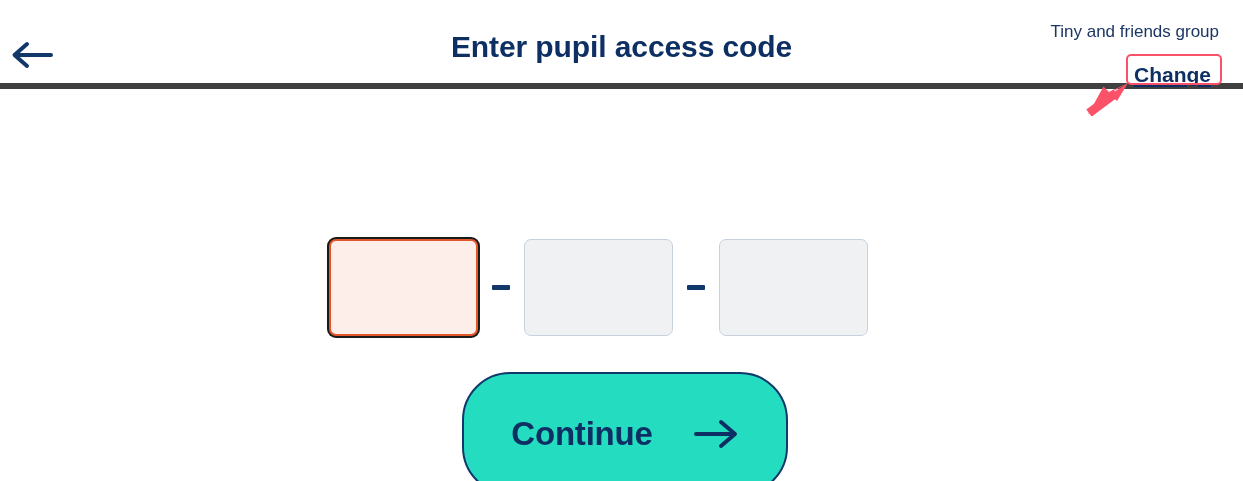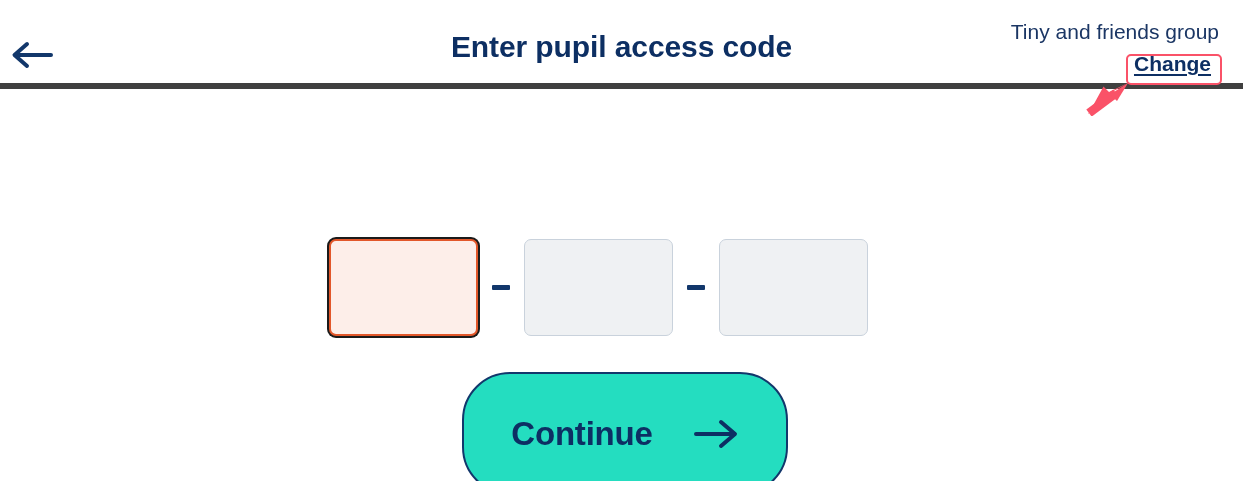--- a/index.html
+++ b/index.html
@@ -53,30 +53,30 @@
 
   .header-right {
     position: absolute;
     right: 24px;
     top: 18px;
     width: 300px;
     text-align: right;
   }
 
   .group-name {
-    font-size: 21px;
+    font-size: 17px;
     color: #1b3664;
     line-height: 28px;
     white-space: nowrap;
   }
 
   .change-wrap {
     position: relative;
     display: inline-block;
-    margin-top: 3px;
+    margin-top: 14px;
     text-decoration: underline;
   }
 
   .change-link {
     display: inline-block;
     font-size: 21px;
     font-weight: bold;
     color: #0d2f63;
     text-decoration: underline;
     text-underline-offset: 3px;

